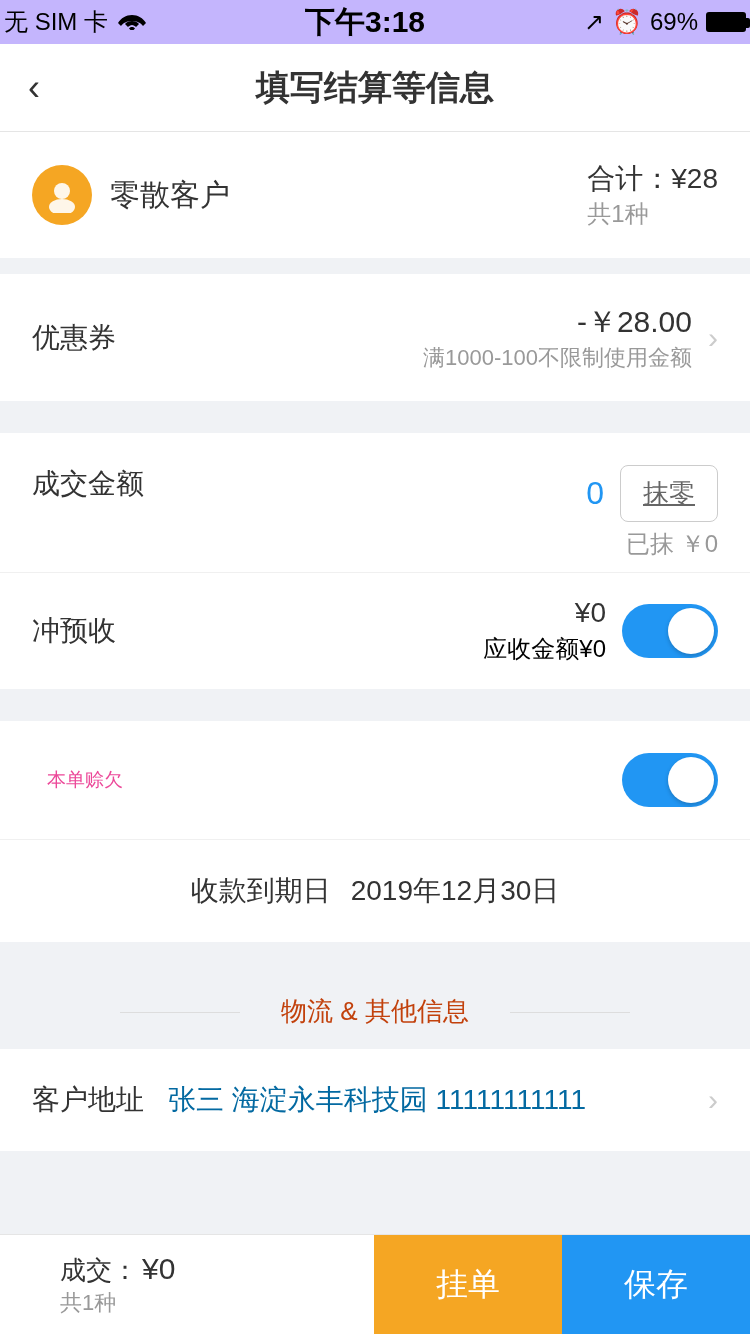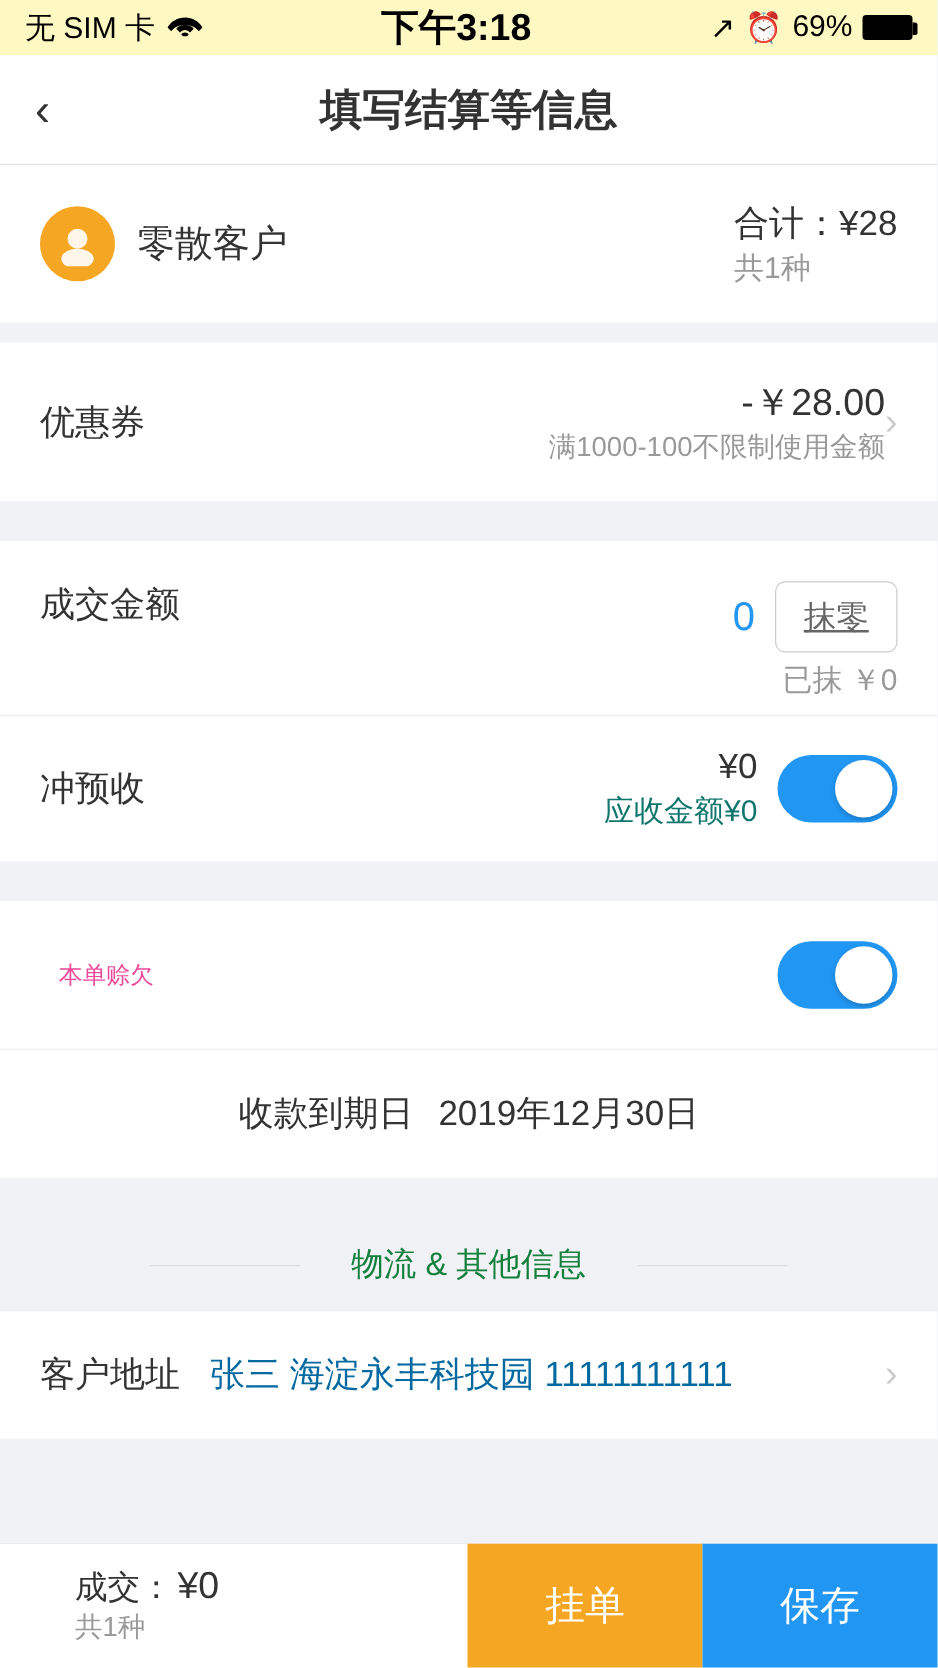--- a/index.html
+++ b/index.html
@@ -12,25 +12,25 @@
       font-size: 28px;
       color: #333;
       position: relative;
       overflow-x: hidden;
     }
 
     
     .status-bar {
       width: 750px;
       height: 44px;
-      background: #fef9c3;
+      background: #c4b5fd;
       display: flex;
       align-items: center;
       justify-content: space-between;
-      padding: 0 20px;
+      padding: 0 4px;
       font-size: 24px;
       color: #000;
     }
     .status-left { display: flex; align-items: center; gap: 10px; }
     .status-center { font-size: 30px; font-weight: 600; }
     .status-right { display: flex; align-items: center; gap: 8px; font-size: 24px; }
     .battery-icon {
       display: inline-block;
       width: 40px; height: 20px;
       border: 2px solid #000;
@@ -124,21 +124,21 @@
       min-height: 90px;
     }
     .form-row:first-child { border-top: none; }
     .form-label {
       font-size: 28px;
       color: #333;
     }
     .form-value-wrap {
       display: flex;
       align-items: center;
-      gap: 0;
+      gap: 16px;
     }
     .form-value-right {
       text-align: right;
     }
     .coupon-discount {
       font-size: 30px;
       color: #333;
       font-weight: 500;
     }
     .coupon-desc {
@@ -180,21 +180,21 @@
       align-items: flex-end;
       gap: 4px;
     }
     .toggle-row-val {
       font-size: 28px;
       color: #333;
       font-weight: 500;
     }
     .toggle-sub {
       font-size: 24px;
-      color: #0f766e;
+      color: #000000;
     }
     .toggle {
       width: 96px;
       height: 54px;
       background: #2196f3;
       border-radius: 27px;
       position: relative;
       cursor: pointer;
       flex-shrink: 0;
     }
@@ -236,21 +236,21 @@
       justify-content: center;
     }
     .due-date-label { font-size: 28px; color: #333; }
     .due-date-value { font-size: 28px; color: #333; }
 
     
     .divider-label {
       text-align: center;
       padding: 20px 32px;
       font-size: 26px;
-      color: #15803d;
+      color: #c2410c;
       background: #f0f2f5;
       position: relative;
     }
     .divider-label::before,
     .divider-label::after {
       content: '';
       position: absolute;
       top: 50%;
       width: 120px;
       height: 1px;

